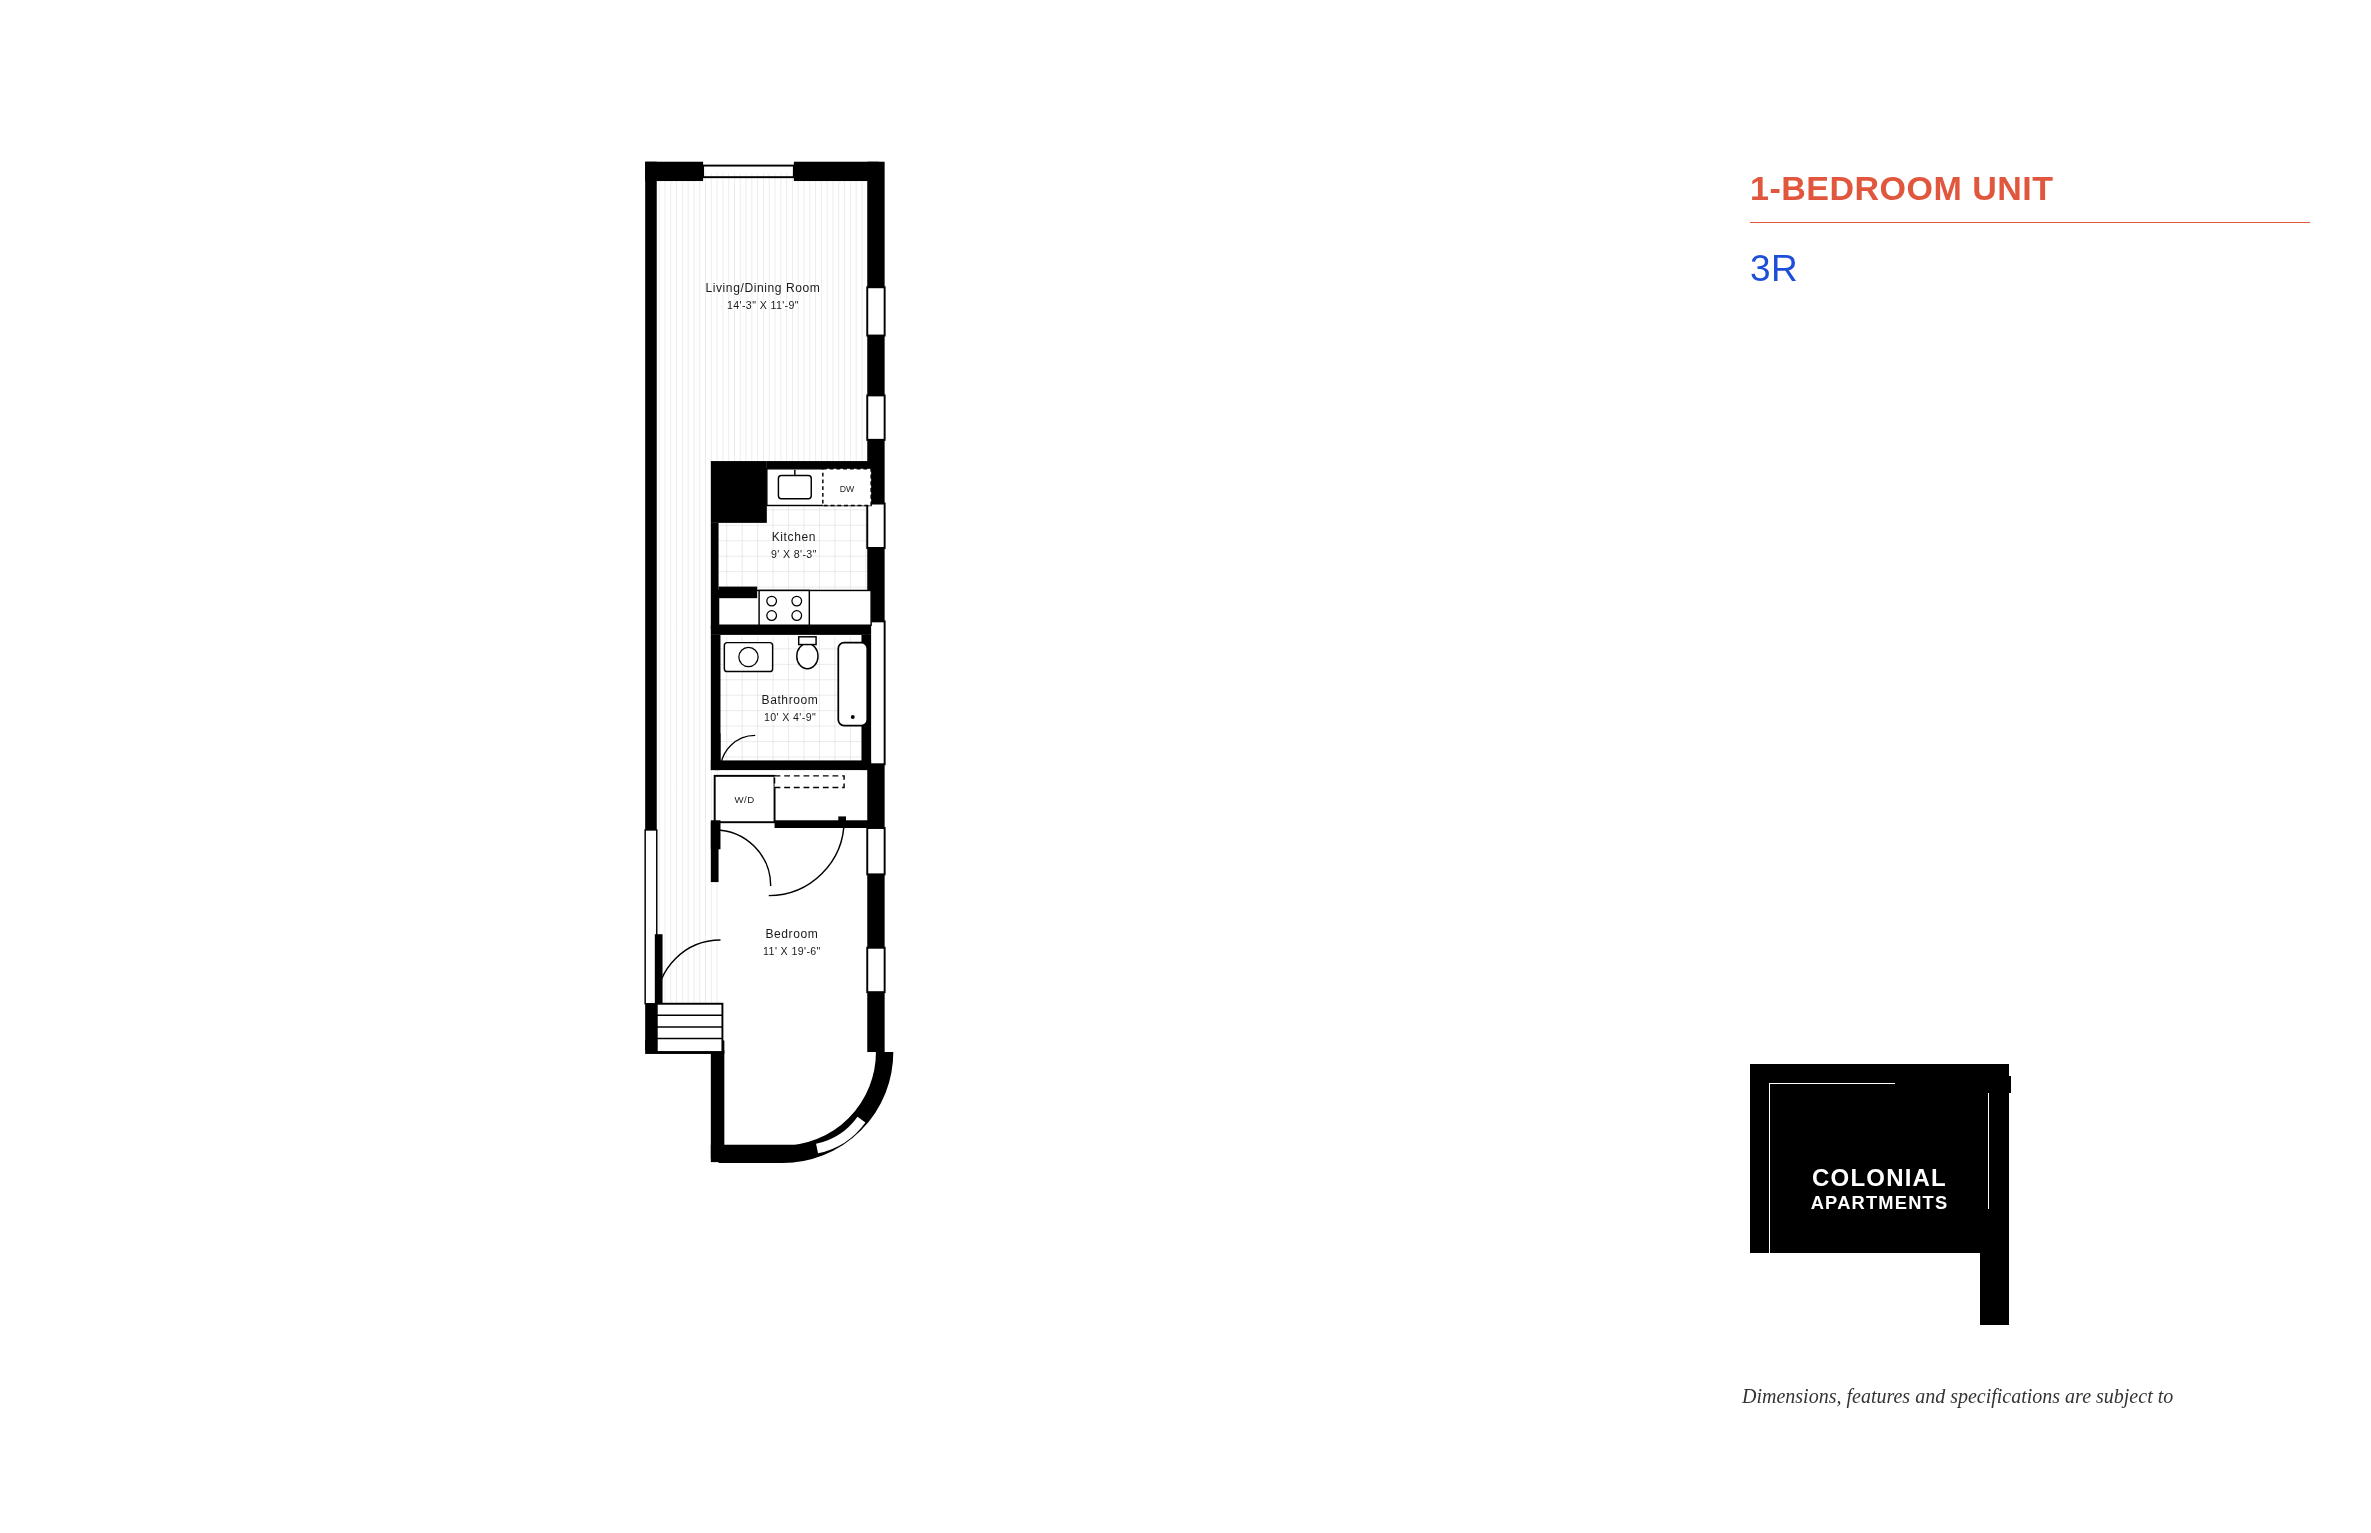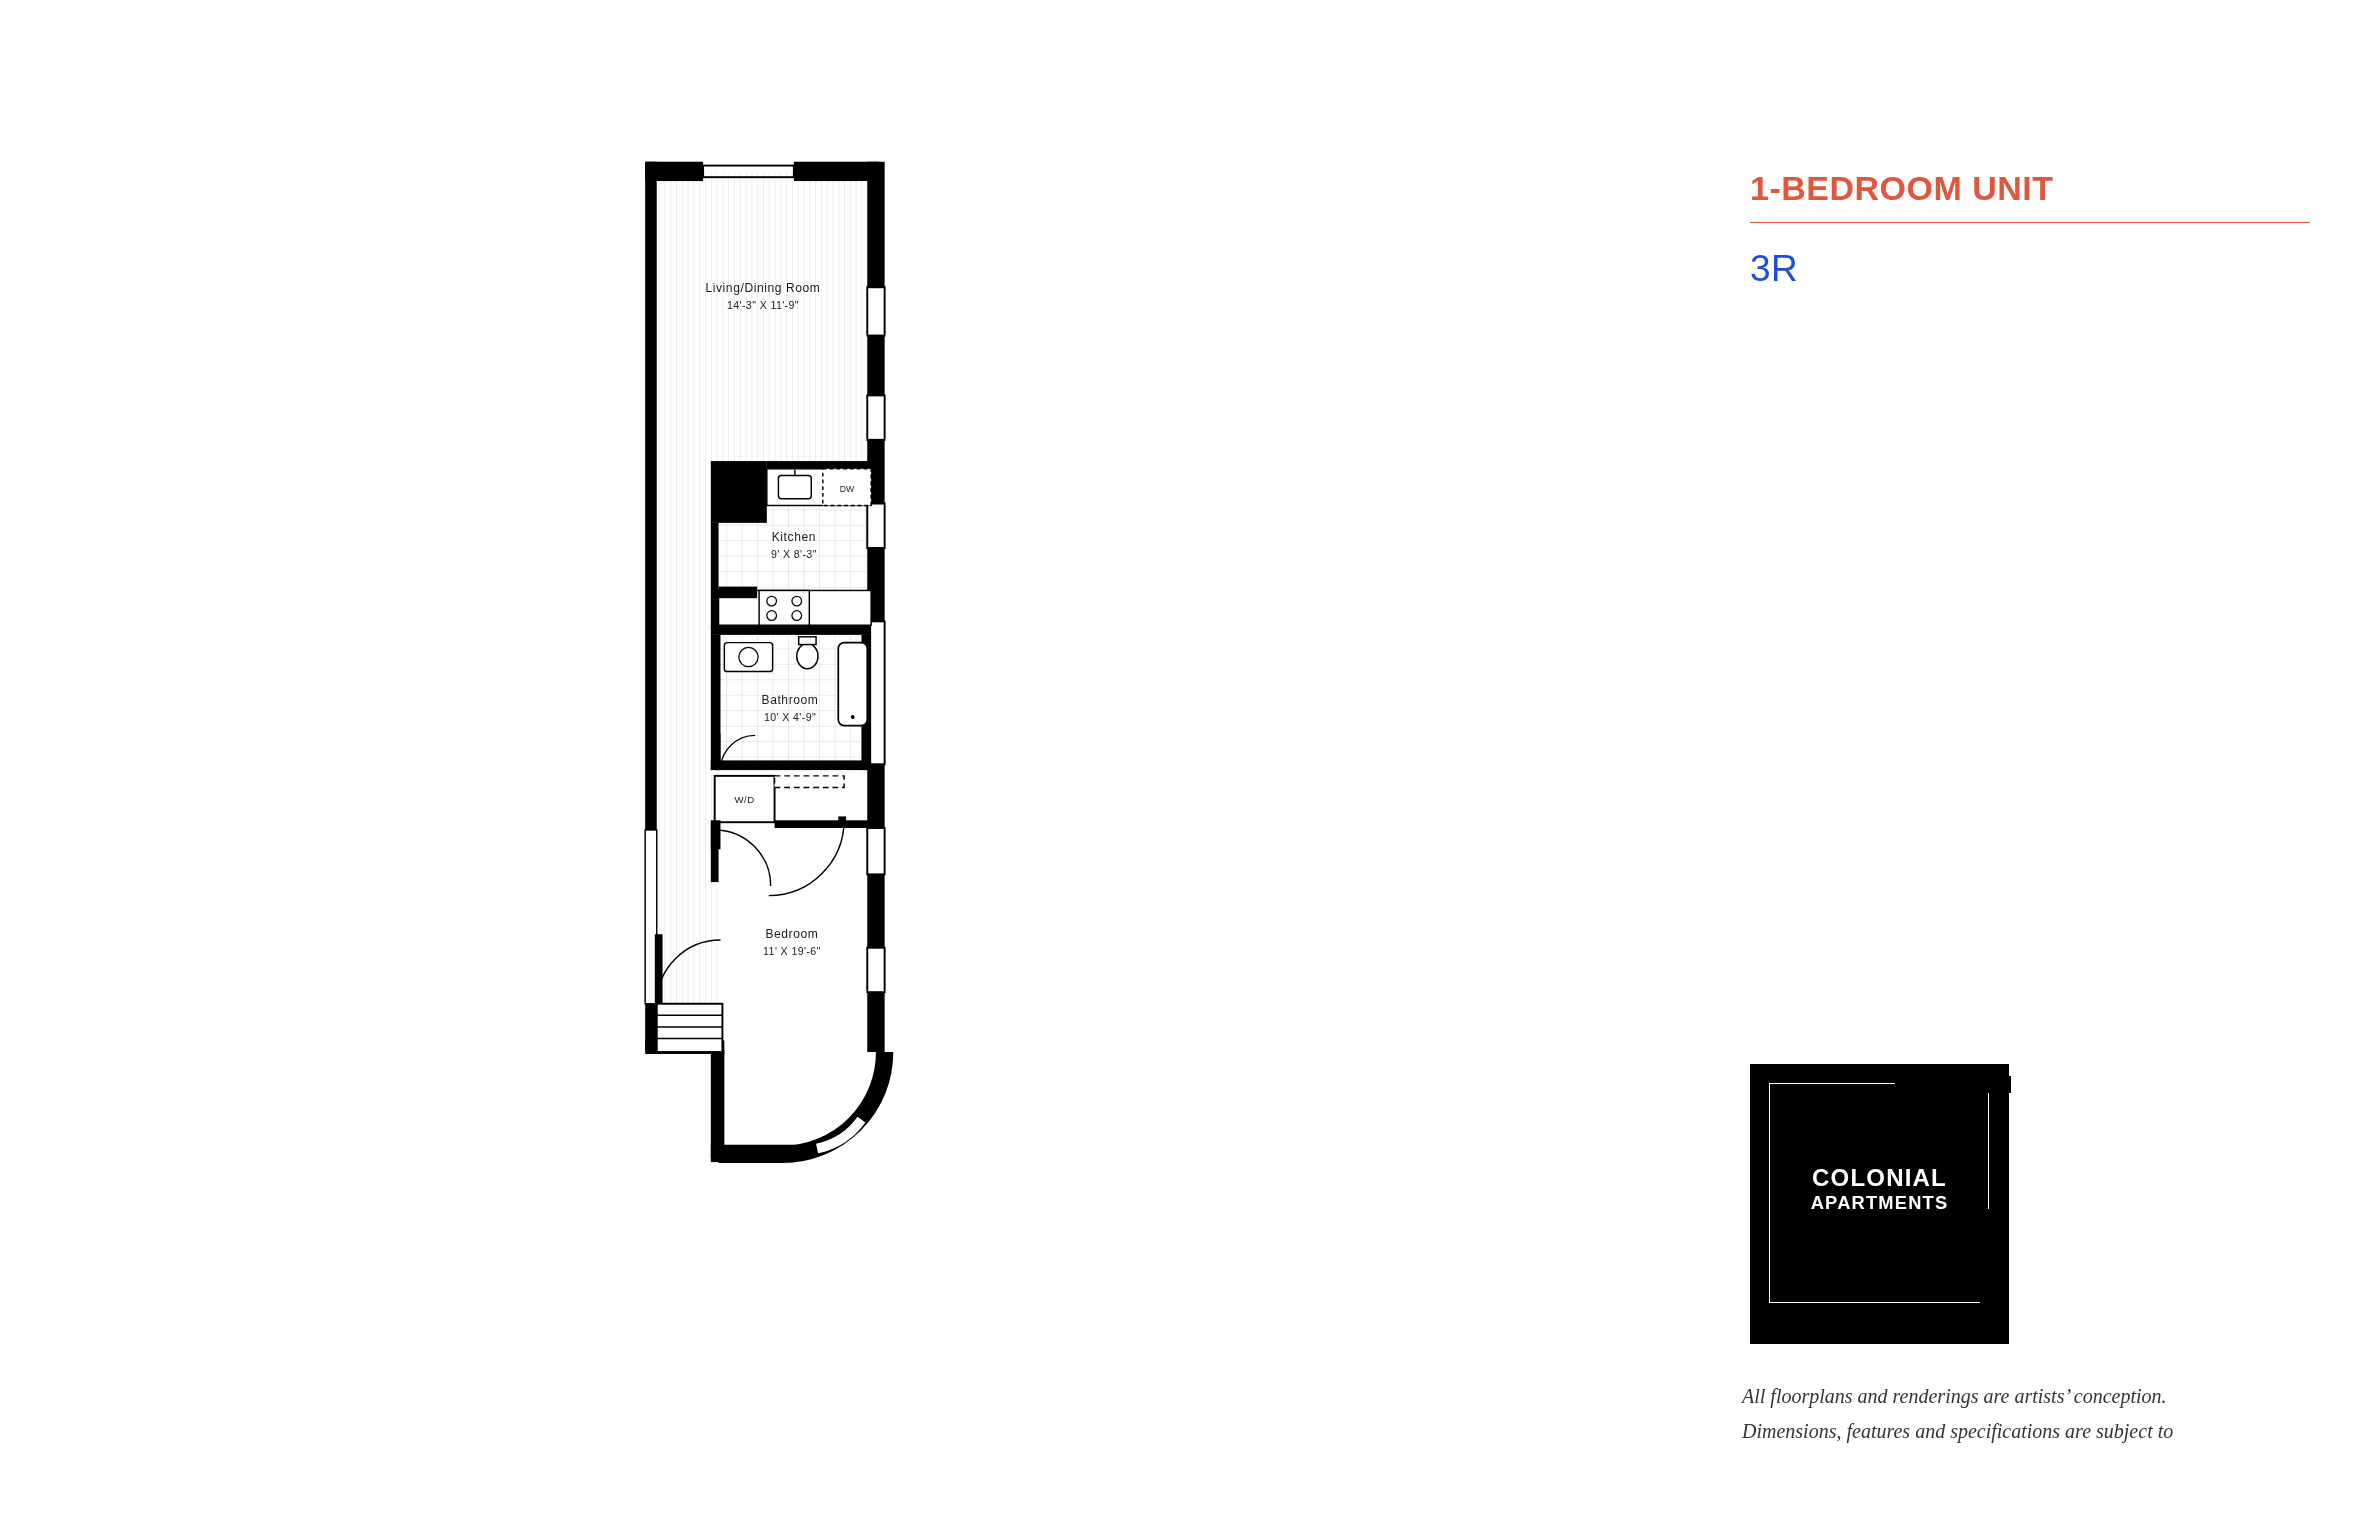--- a/index.html
+++ b/index.html
@@ -43,21 +43,21 @@
     color: #1d4ed8;
     letter-spacing: 0.5px;
   }
 
   
   #logo-block {
     position: absolute;
     left: 1750px;
     top: 1064px;
     width: 259px;
-    height: 280px;
+    height: 189px;
     background: #000000;
   }
   #logo-inner-frame {
     position: absolute;
     left: 19.3px;
     top: 19.3px;
     width: 220px;
     height: 220px;
     border: 1.9px solid #ffffff;
     box-sizing: border-box;
@@ -272,16 +272,15 @@
   <div id="logo-inner-frame"></div>
   <div class="frame-gap" id="gap-top"></div>
   <div class="frame-gap" id="gap-right"></div>
   <div id="logo-text">
     <div id="logo-name">COLONIAL</div>
     <div id="logo-sub">APARTMENTS</div>
   </div>
 </div>
 
 <div id="disclaimer">
-  <div>All floorplans and renderings are artists’ conception.</div>
   <div>Dimensions, features and specifications are subject to</div>
 </div>
 
 
 </body></html>

